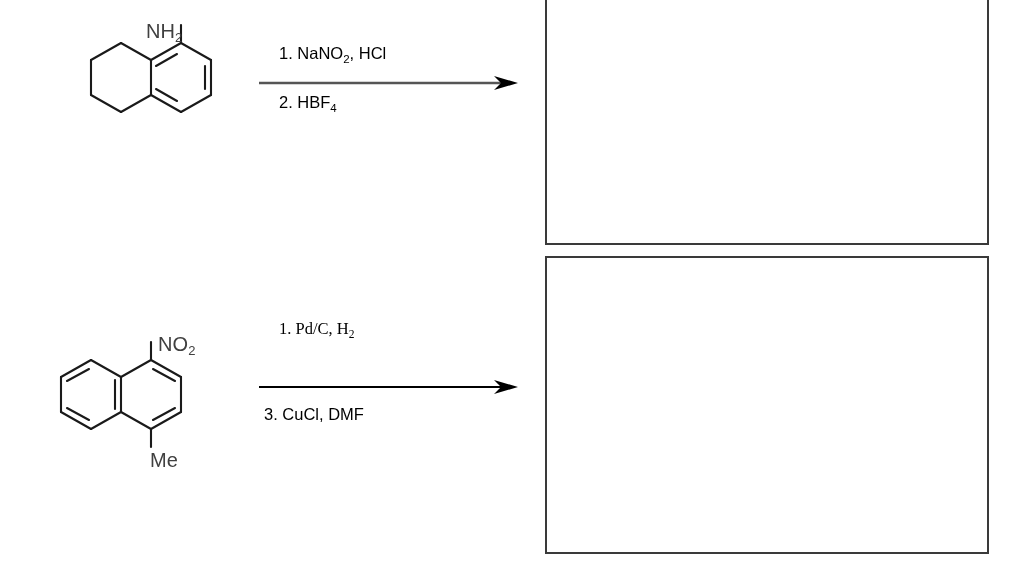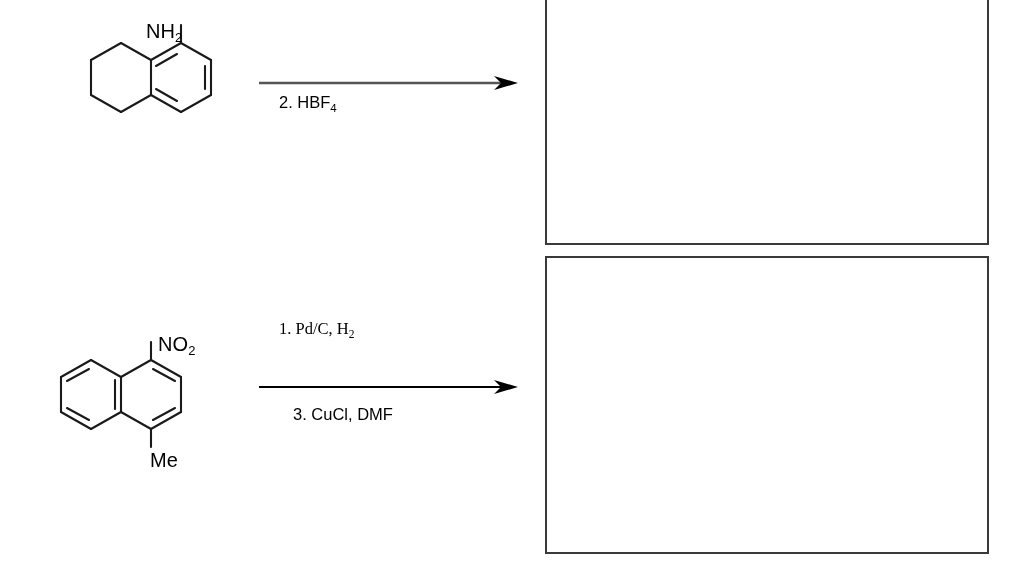--- a/index.html
+++ b/index.html
@@ -25,21 +25,21 @@
   
   .structure { position: absolute; }
   .structure svg { display: block; overflow: visible; }
 
   
   .atom-label {
     position: absolute;
     font-family: "Liberation Sans", sans-serif;
     font-size: 20px;
     line-height: 20px;
-    color: #000000;
+    color: #404040;
     white-space: nowrap;
     letter-spacing: 0.1px;
   }
   .atom-label sub {
     font-size: 13px;
     line-height: 0;
     vertical-align: baseline;
     position: relative;
     top: 4px;
   }
@@ -100,20 +100,24 @@
         <path d="M 61 97 L 91 80"></path>
 
         <path d="M 121 28 L 121 10"></path>
       </g>
     </svg>
   </div>
   <div class="atom-label" style="left:146px; top:21px;">
     <span>NH</span><sub>2</sub>
   </div>
 
+  <div class="reagent-line" style="left:279px; top:42px;">
+    <span>1.</span>
+    <span>NaNO</span><sub>2</sub><span>, HCl</span>
+  </div>
 
   <div class="reaction-arrow" style="left:258px; top:74px; width:262px; height:18px;">
     <svg width="262" height="18" viewBox="0 0 262 18" aria-hidden="true">
       <line x1="1" y1="9" x2="245" y2="9" stroke="#555555" stroke-width="2.4"></line>
       <path d="M 236 2 L 260 9 L 236 16 L 243 9 Z" fill="#000000"></path>
     </svg>
   </div>
 
   <div class="reagent-line" style="left:279px; top:91px;">
     <span>2.</span>
@@ -164,20 +168,20 @@
     <span>Pd/C, H</span><sub>2</sub><span></span>
   </div>
 
   <div class="reaction-arrow" style="left:258px; top:378px; width:262px; height:18px;">
     <svg width="262" height="18" viewBox="0 0 262 18" aria-hidden="true">
       <line x1="1" y1="9" x2="245" y2="9" stroke="#000000" stroke-width="2.1"></line>
       <path d="M 236 2 L 260 9 L 236 16 L 243 9 Z" fill="#000000"></path>
     </svg>
   </div>
 
-  <div class="reagent-line" style="left:293px; top:403px;">
+  <div class="reagent-line" style="left:264px; top:403px;">
     <span>3.</span>
     <span>CuCl, DMF</span>
   </div>
 
   <div class="answer-box" style="left:545px; top:256px; width:444px; height:298px;"></div>
 
 </div>
 
 </body></html>

